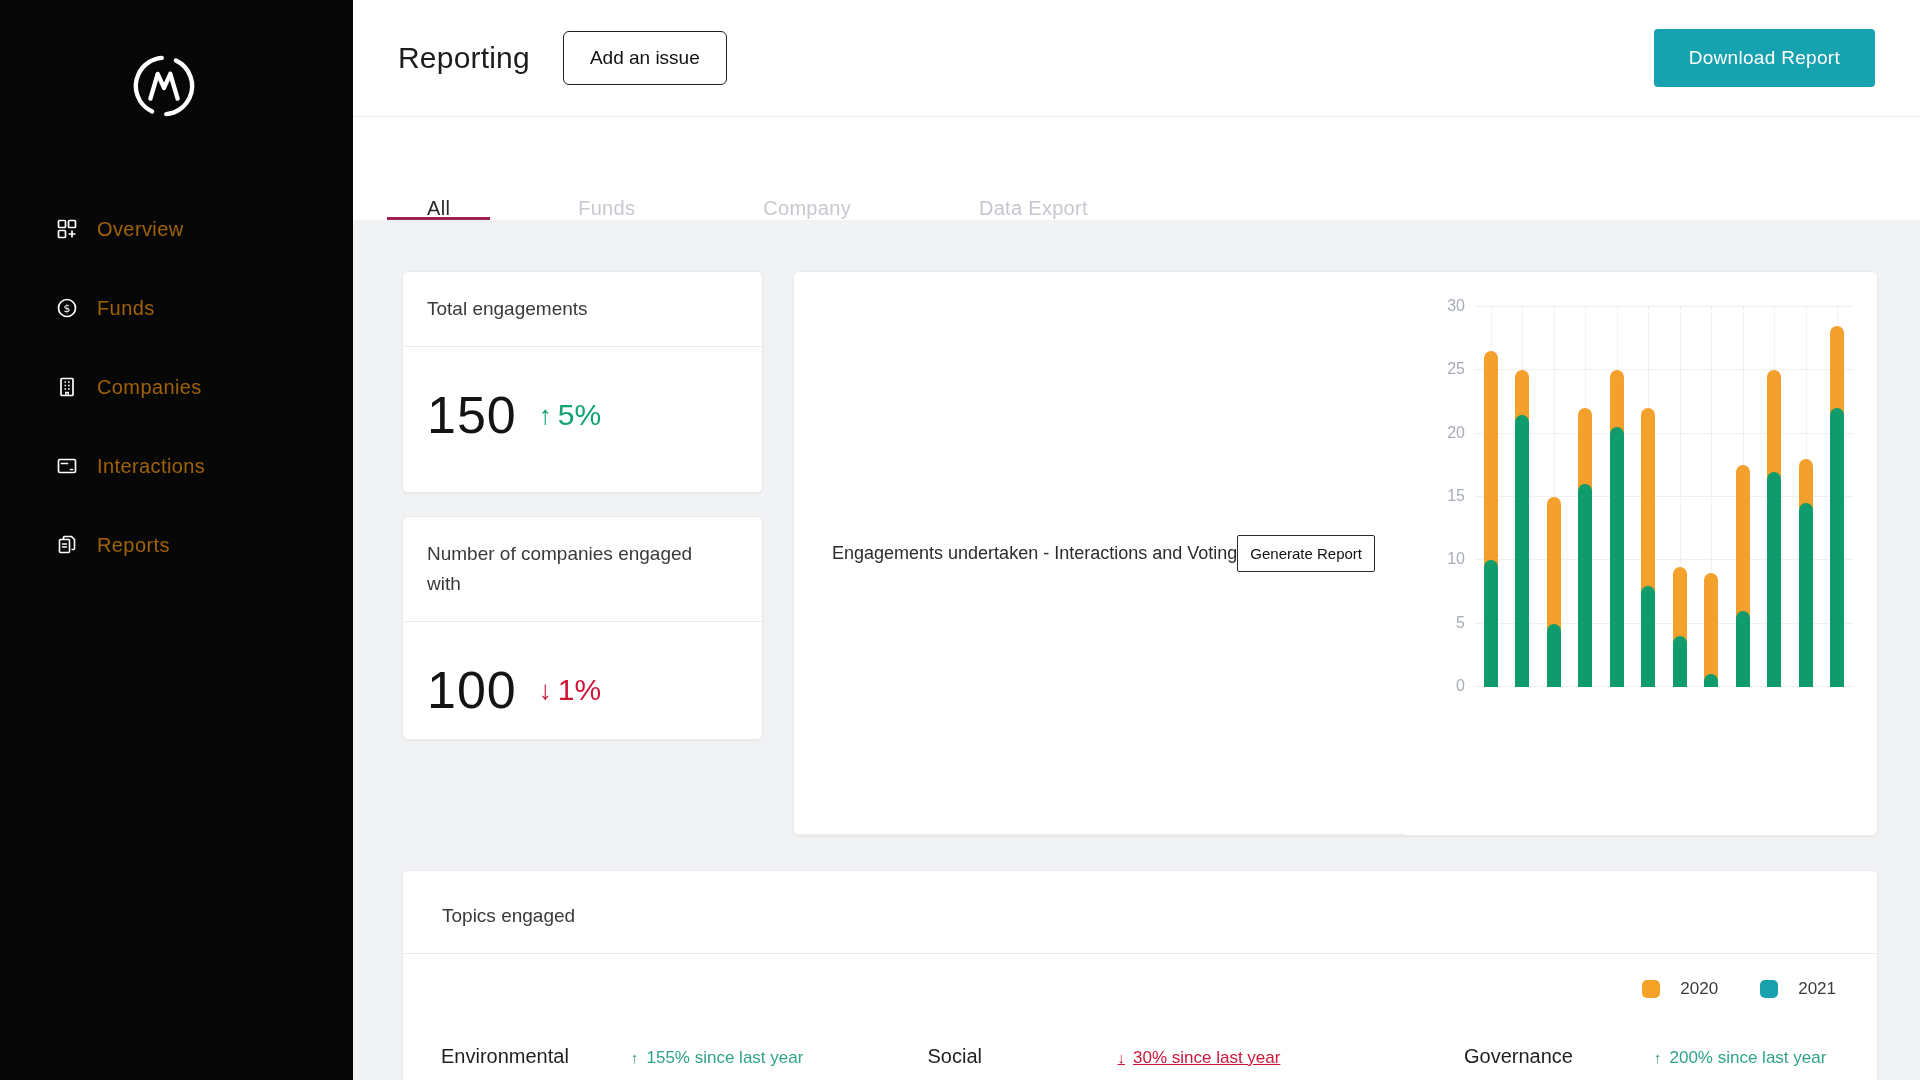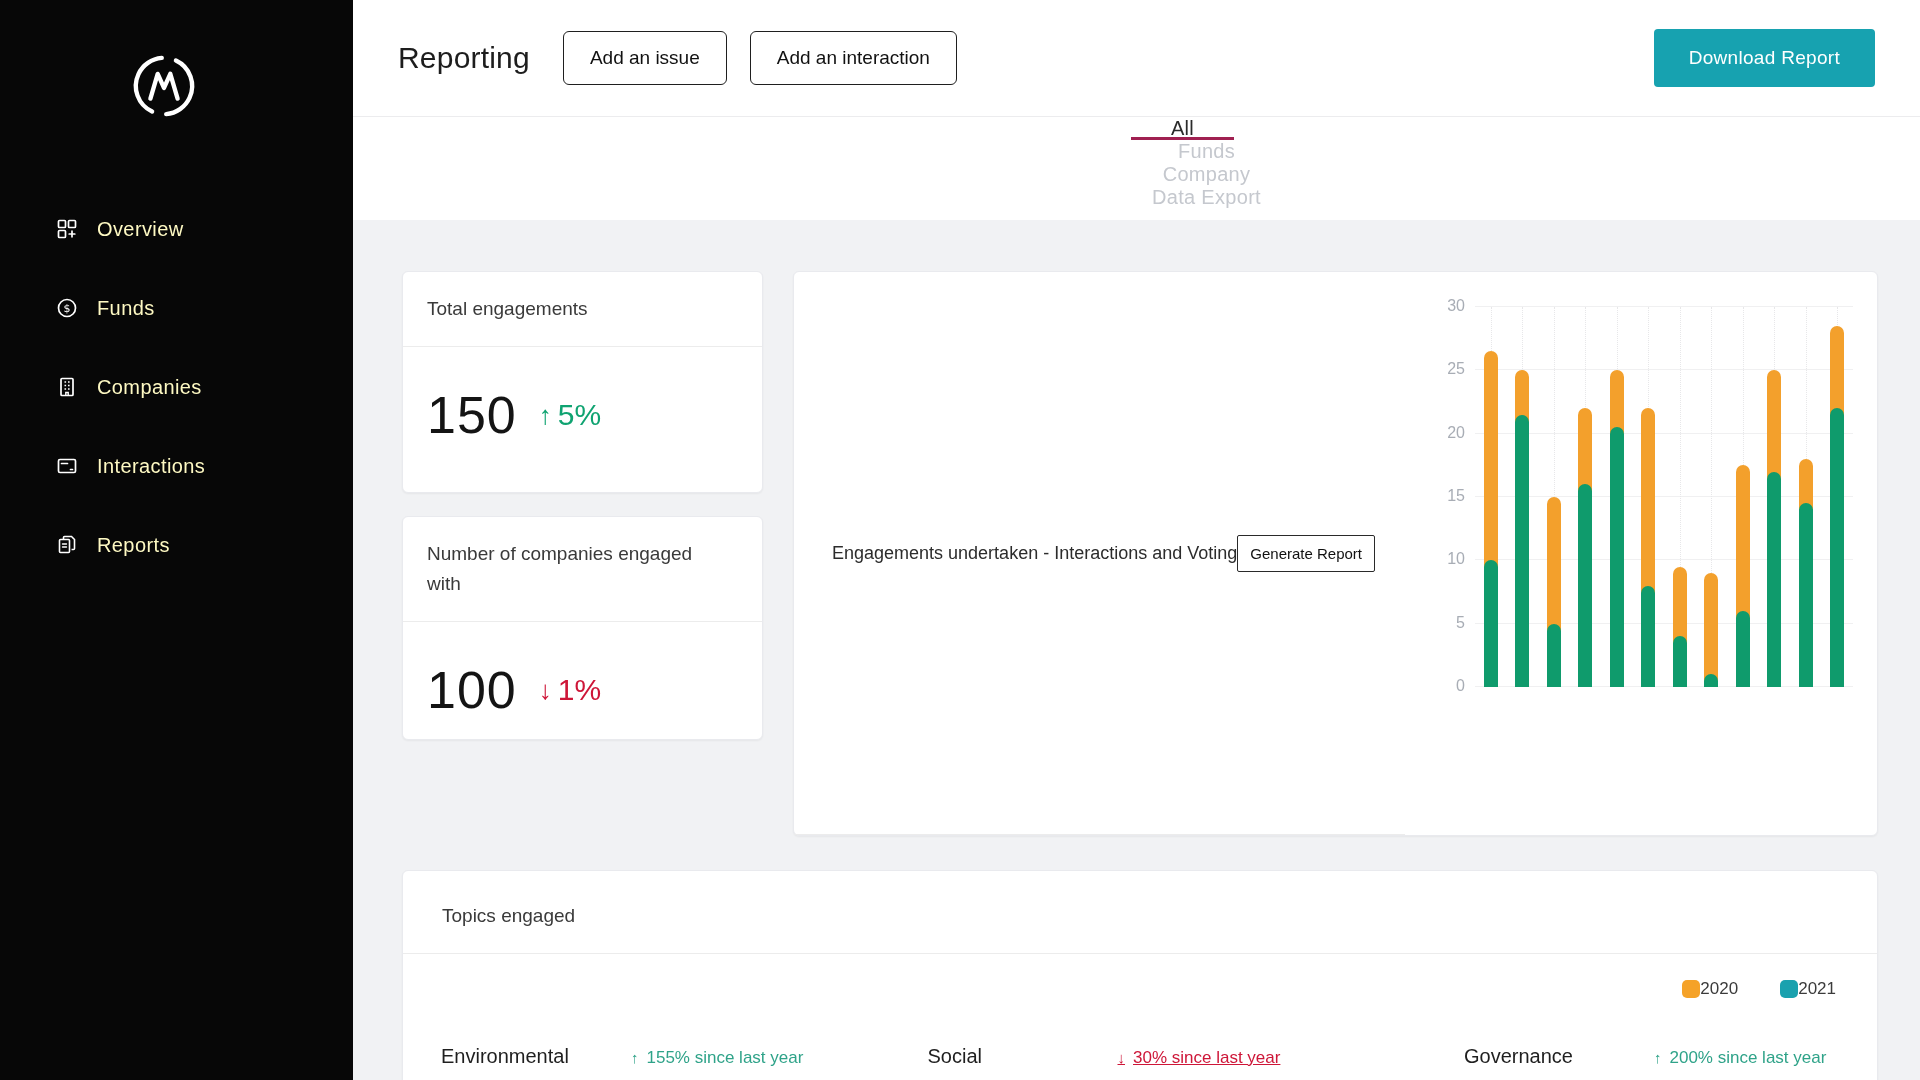--- a/index.html
+++ b/index.html
@@ -7,35 +7,35 @@
               font-family:"Liberation Sans", sans-serif; }
   .app { display:flex; width:1920px; height:1080px; }
 
   
   .sidebar { width:353px; min-width:353px; background:#070707; color:#fff; height:1080px; }
   .logo-wrap { padding:53px 0 0 131px; }
   .nav { margin-top:86px; }
   .nav-item { display:flex; align-items:center; height:48px; margin-bottom:31px;
               padding-left:55px; cursor:pointer; }
   .nav-item .icon { width:24px; height:24px; margin-right:18px; display:flex; align-items:center; justify-content:center; }
-  .nav-item .label { font-size:20px; letter-spacing:.4px; color:#fef9c3; }
+  .nav-item .label { font-size:20px; letter-spacing:.4px; color:#a16207; }
 
   
   .main { flex:1; display:flex; flex-direction:column; background:#f1f2f4; }
 
   .topbar { height:117px; background:#fff; border-bottom:1px solid #ececee;
             display:flex; align-items:center; padding:0 45px; }
   .page-title { font-size:30px; color:#1d1d1d; font-weight:500; letter-spacing:.2px; }
   .btn-outline { margin-left:33px; background:#fff; border:1.5px solid #1f1f1f; border-radius:6px;
                  padding:15px 26px; font-size:19px; color:#111; font-family:inherit; cursor:pointer; }
   .btn-outline + .btn-outline { margin-left:23px; }
   .btn-teal { margin-left:auto; background:#17a2b0; color:#fff; border:none; border-radius:4px;
               padding:18px 35px; font-size:19px; font-family:inherit; cursor:pointer; letter-spacing:.3px; }
 
-  .tabbar { height:103px; background:#fff; display:flex; align-items:center; padding-left:92px;flex-direction:column; }
+  .tabbar { height:103px; background:#fff; display:flex; align-items:flex-end; padding-left:34px; }
   .tab { position:relative; display:flex; align-items:center; padding:0 40px; font-size:20px;
          color:#c5c8ce; cursor:pointer; letter-spacing:.3px; }
   .tab + .tab { margin-left:48px; }
   .tab.active { color:#2b2b2b; }
   .tab.active::after { content:""; position:absolute; left:0; right:0; bottom:0; height:3px; background:#a02051; }
 
   
   .content { flex:1; background:#f1f2f4; padding:51px 42px 0 49px; overflow:hidden; }
   .top-grid { display:flex; }
   .left-col { width:361px; min-width:361px; display:flex; flex-direction:column; }
@@ -74,21 +74,21 @@
          border-radius:7px 7px 0 0; }
   .bar.front { z-index:2; }
   .x-axis { display:flex; margin:20px 24px 0 70px; }
   .xlabel { flex:1; text-align:center; font-size:15px; color:#9aa1ab; }
 
   
   .topics-card { margin-top:34px; height:400px; }
   .topics-card .card-header { padding:22px 24px 22px 39px;margin-top:8px; }
   .legend-row { display:flex; justify-content:flex-end; align-items:center; gap:42px;
                 padding:25px 41px 0 0; }
-  .legend-item { display:flex; align-items:center; gap:0; }
+  .legend-item { display:flex; align-items:center; gap:20px; }
   .legend-swatch { width:18px; height:18px; border-radius:5px; }
   .legend-label { font-size:17px; color:#3b3b3b; }
   .topics-row { display:grid; grid-template-columns:376px 426px 373px; justify-content:space-between;
                 padding:46px 40px 0 38px; }
   .topic { display:flex; align-items:baseline; border-bottom:2px solid #e3e3e5; padding-bottom:16px; }
   .topic-label { width:190px; font-size:20px; color:#1f1f1f; }
   .topic-delta { display:flex; align-items:baseline; font-size:17px; }
   .topic-delta .arrow { margin-right:8px; font-size:15px; }
   .topic-delta.up { color:#2fa389; }
   .topic-delta.down { color:#ce1638;text-decoration:underline; }
@@ -163,21 +163,20 @@
         <span class="label">Reports</span>
       </div>
     </nav>
   </aside>
 
   <div class="main">
 
     <header class="topbar">
       <h1 class="page-title">Reporting</h1>
       <button class="btn-outline">Add an issue</button>
-      <button class="btn-outline">Add an interaction</button>
       <button class="btn-teal">Download Report</button>
     </header>
 
     <div class="tabbar">
       <div class="tab active">All</div>
       <div class="tab">Funds</div>
       <div class="tab">Company</div>
       <div class="tab">Data Export</div>
     </div>
 

